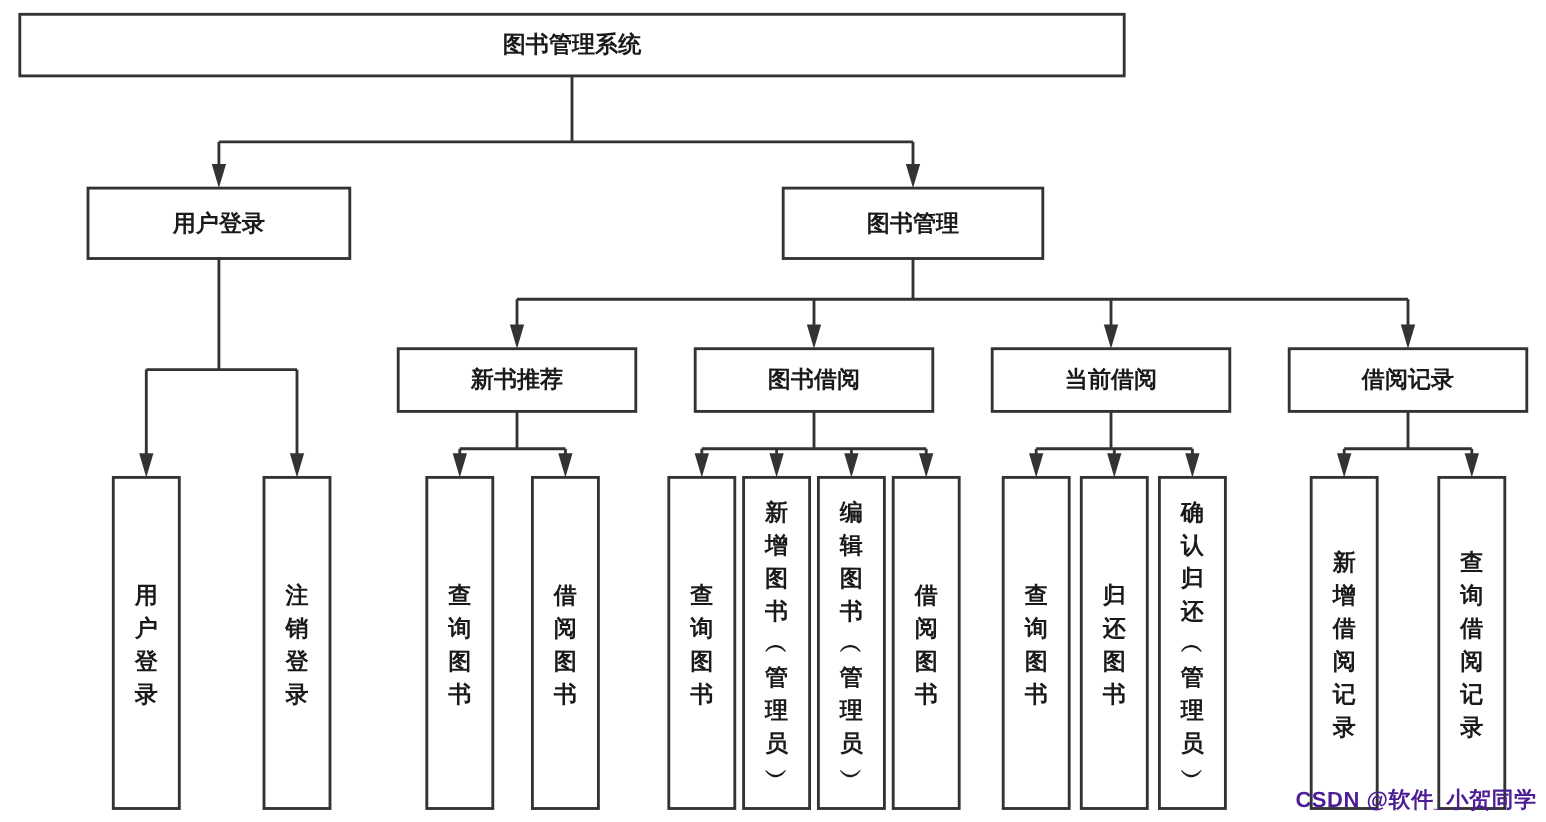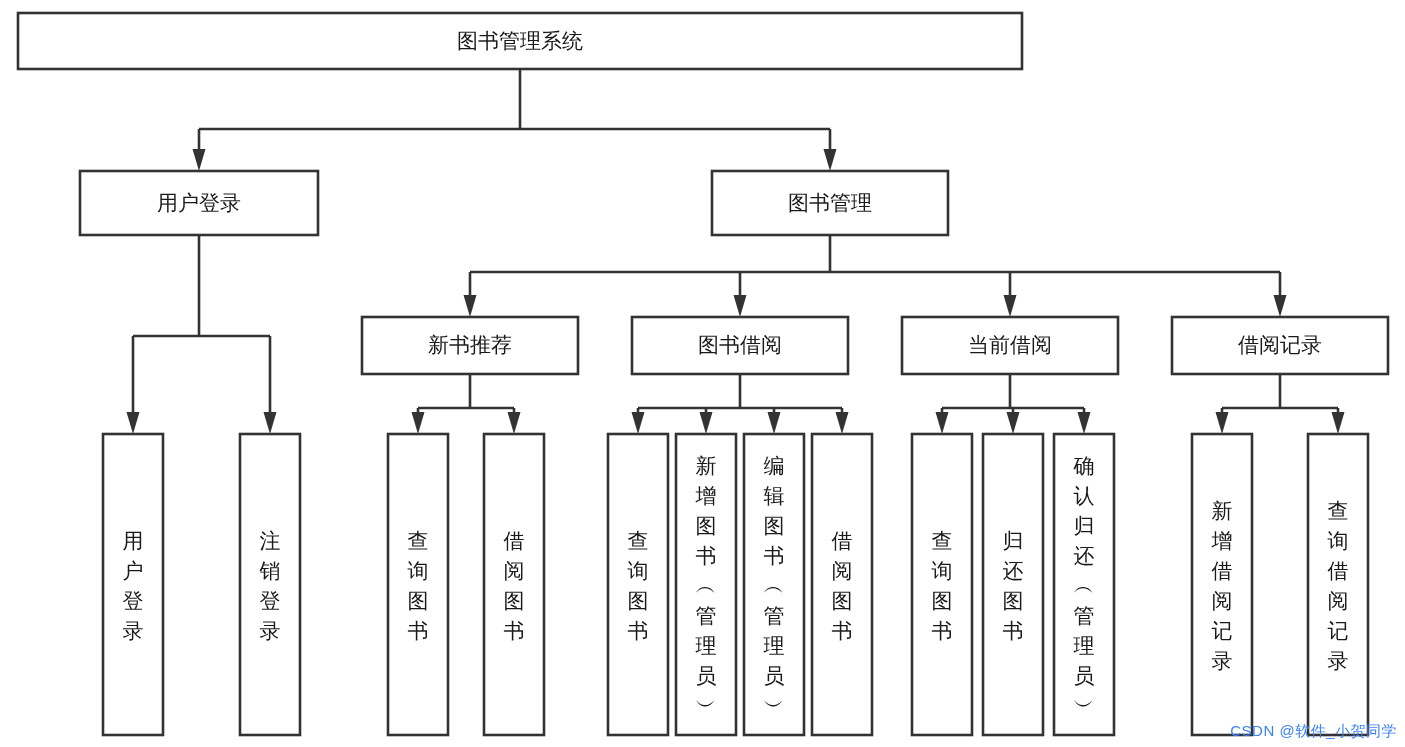--- a/index.html
+++ b/index.html
@@ -10,20 +10,21 @@
   }
   body {
     font-family: "Liberation Sans", "DejaVu Sans", sans-serif;
   }
   #diagram-root {
     position: relative;
     width: 1405px;
     height: 747px;
     background: #ffffff;
     overflow: hidden;
+    font-weight: bold;
   }
   svg.flow {
     position: absolute;
     top: 0;
     left: 0;
     width: 1405px;
     height: 747px;
     display: block;
   }
   .node-rect {
@@ -53,22 +54,22 @@
     font-family: "Liberation Sans", "DejaVu Sans", sans-serif;
     font-size: 21px;
     fill: #1a1a1a;
     text-anchor: middle;
   }
   .watermark {
     position: absolute;
     right: 8px;
     bottom: 6px;
     font-family: "Liberation Sans", "DejaVu Sans", sans-serif;
-    font-size: 15px;
-    color: #3b82f6;
+    font-size: 20px;
+    color: #4c1d95;
     white-space: nowrap;
     letter-spacing: 0.5px;
     user-select: none;
   }
 </style>
 </head>
 <body>
 
 <div id="diagram-root">
   <svg class="flow" viewBox="0 0 1405 747" xmlns="http://www.w3.org/2000/svg">

